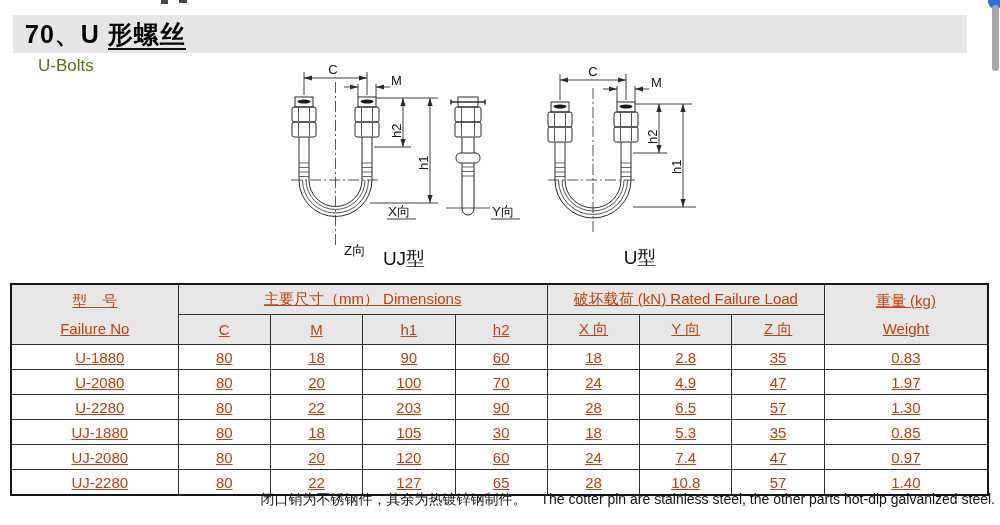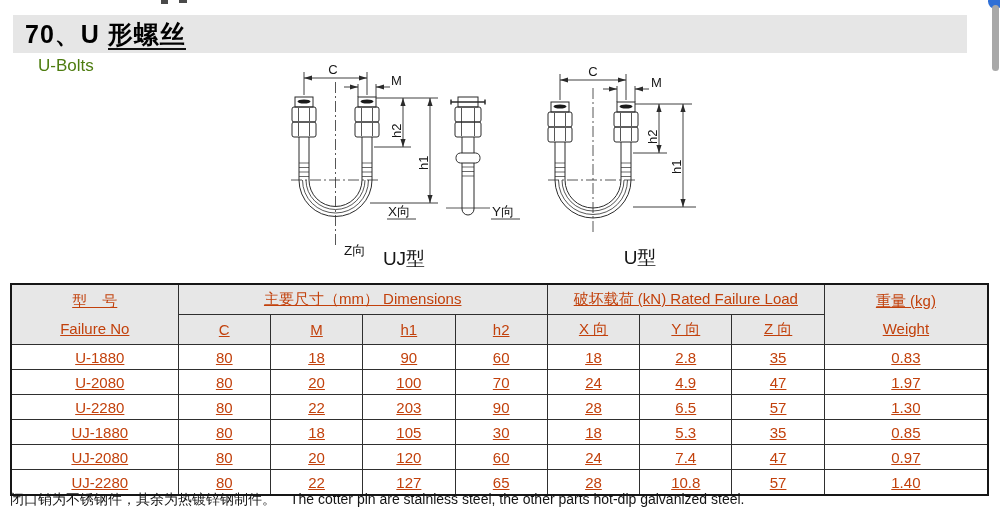--- a/index.html
+++ b/index.html
@@ -18,21 +18,21 @@
   .tbl-wrap{position:absolute;left:10px;top:283px;width:979px;}
   table{width:100%;border-collapse:collapse;table-layout:fixed;
         font-size:15px;color:#c2410c;text-decoration:underline;}
   table,th,td{border:1px solid #2f2f2f;}
   table{border:2px solid #161616;}
   th{background:#e7e7e7;font-weight:normal;}
   th,td{text-align:center;padding:0;height:24px;overflow:hidden;white-space:nowrap;}
   tr.hdr th{height:29px;}
   .two-line div{line-height:28px;}
   td.model{text-align:center;padding-left:10px;}
-  .footnote{position:absolute;left:10px;top:491px;width:985px;font-size:14px;color:#141414;}
+  .footnote{position:absolute;left:10px;top:491px;width:985px;font-size:14px;color:#141414;text-align:right;}
   .footnote .en{margin-left:14px;}
   .scroll-thumb{position:absolute;left:992px;top:5px;width:7px;height:66px;
                 background:#a8a8a8;border-radius:4px;}
   .blue-badge{position:absolute;left:988px;top:-6px;width:15px;height:15px;border-radius:50%;
               background:#2f6fd6;}
 </style>
 </head>
 <body>
 
 <div class="stage">

